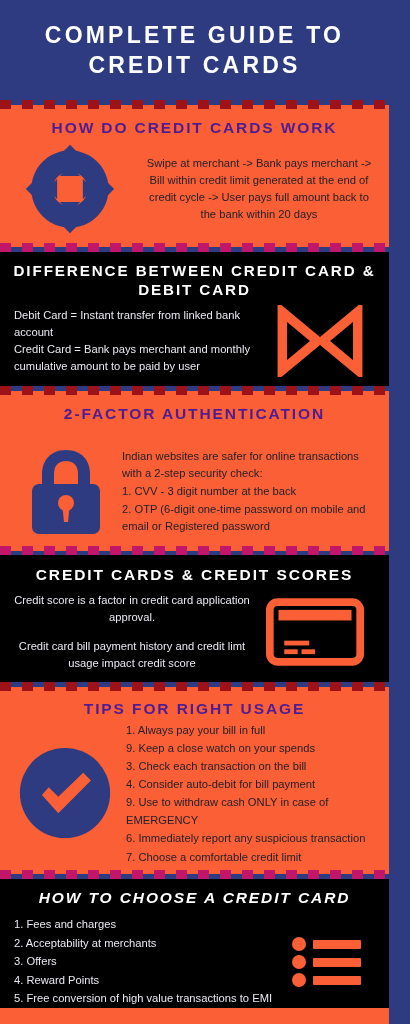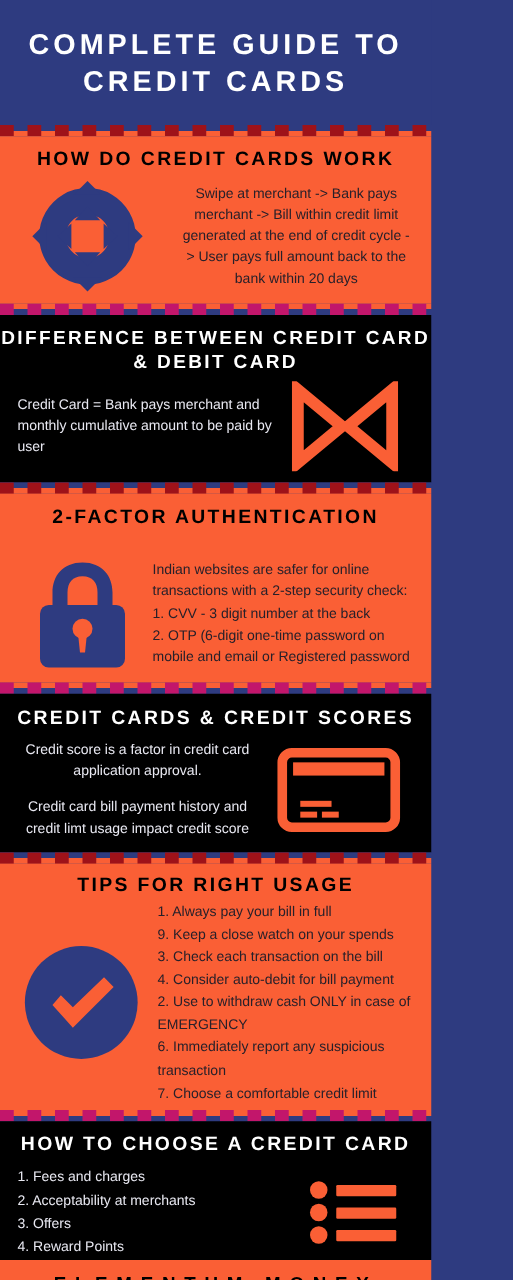--- a/index.html
+++ b/index.html
@@ -2,21 +2,21 @@
 <html><head>
 <meta charset="utf-8">
 <style>
   html,body{margin:0;padding:0;}
   body{
     width:410px;height:1024px;overflow:hidden;
     font-family:"Liberation Sans", sans-serif;
     background:#2E3B80;
   }
   .infographic{
-    width:345px;height:1024px;position:relative;
+    width:389px;height:1024px;position:relative;
     display:flex;flex-direction:column;
   }
   
   .section{position:relative;box-sizing:border-box;}
   .sec-navy{background:#000000;}
   .sec-orange{background:#FA5F35;}
   .divider{
     height:9px;width:100%;position:relative;flex:0 0 auto;
     background-repeat:repeat-x;background-size:22px 9px;
   }
@@ -45,21 +45,21 @@
     font-size:23px;font-weight:bold;letter-spacing:3.2px;
     line-height:1.32;text-align:center;text-transform:uppercase;
   }
 
   
   .sec-title{
     margin:0;text-align:center;font-weight:bold;
     letter-spacing:1.9px;text-transform:uppercase;
     line-height:1.25;
   }
-  .sec-orange .sec-title{color:#000000;}
+  .sec-orange .sec-title{color:#4c1d95;}
   .sec-navy .sec-title{color:#FFFFFF;}
 
   
   .body-txt{
     font-size:11.2px;line-height:1.52;margin:0;
   }
   .sec-orange .body-txt{color:#27202A;}
   .sec-navy .body-txt{color:#E9E9F2;}
 
   .row{display:flex;align-items:center;}
@@ -99,21 +99,21 @@
   #s5{padding:8px 0 4px;}
   #s5 .sec-title{font-size:15.5px;margin-bottom:2px;}
   #s5 .row{padding:0 6px;align-items:center;}
   #s5 .icon-wrap{width:118px;flex:0 0 118px;display:flex;justify-content:center;}
   #s5 .txt{flex:1;text-align:left;}
   #s5 ol{margin:0;padding:0 0 0 2px;list-style:none;}
   #s5 li{font-size:11.2px;line-height:1.62;color:#27202A;}
 
   
   #s6{padding:9px 0 0;}
-  #s6 .sec-title{font-size:15.5px;margin-bottom:8px;}
+  #s6 .sec-title{font-size:15.5px;margin-bottom:8px;font-style:italic;}
   #s6 .row{padding:0 14px;align-items:center;}
   #s6 .txt{flex:1;text-align:left;}
   #s6 ol{margin:0;padding:0;list-style:none;}
   #s6 li{font-size:11.2px;line-height:1.66;color:#E9E9F2;}
   #s6 .icon-wrap{width:96px;flex:0 0 96px;display:flex;justify-content:center;}
 
   
   .footer{
     background:#FA5F35;flex:0 0 auto;height:40px;
     display:flex;align-items:center;justify-content:center;
@@ -157,20 +157,21 @@
       </div>
     </div>
   </div>
 
   <div class="divider div-split-top-orange"></div>
 
   <div class="section sec-navy" id="s2">
     <h2 class="sec-title">DIFFERENCE BETWEEN CREDIT CARD &amp; DEBIT CARD</h2>
     <div class="row">
       <div class="txt">
+        <p class="body-txt">Debit Card = Instant transfer from linked bank account</p>
         <p class="body-txt">Credit Card = Bank pays merchant and monthly cumulative amount to be paid by user</p>
       </div>
       <div class="icon-wrap">
         <svg width="86" height="72" viewBox="0 0 100 84" aria-hidden="true">
           <g fill="none" stroke="#FA5F35" stroke-width="11" stroke-linejoin="miter">
             <polygon points="6,8 6,76 47,42"></polygon>
             <polygon points="94,8 94,76 53,42"></polygon>
           </g>
         </svg>
       </div>
@@ -229,39 +230,40 @@
           <circle cx="50" cy="50" r="47" fill="#2E3B80"></circle>
           <path d="M26 52 L33 44 L43 54 L69 29 L77 37 L43 71 Z" fill="#FA5F35"></path>
         </svg>
       </div>
       <div class="txt">
         <ol>
           <li>1. Always pay your bill in full</li>
           <li>9. Keep a close watch on your spends</li>
           <li>3. Check each transaction on the bill</li>
           <li>4. Consider auto-debit for bill payment</li>
-          <li>2. Use to withdraw cash ONLY in case of EMERGENCY</li>
+          <li>9. Use to withdraw cash ONLY in case of EMERGENCY</li>
           <li>6. Immediately report any suspicious transaction</li>
           <li>7. Choose a comfortable credit limit</li>
         </ol>
       </div>
     </div>
   </div>
 
   <div class="divider div-split-top-orange"></div>
 
   <div class="section sec-navy" id="s6" style="flex:1 1 auto;">
     <h2 class="sec-title">HOW TO CHOOSE A CREDIT CARD</h2>
     <div class="row">
       <div class="txt">
         <ol>
           <li>1. Fees and charges</li>
           <li>2. Acceptability at merchants</li>
           <li>3. Offers</li>
           <li>4. Reward Points</li>
+          <li>5. Free conversion of high value transactions to EMI</li>
         </ol>
       </div>
       <div class="icon-wrap">
         <svg width="72" height="52" viewBox="0 0 72 52" aria-hidden="true">
           <g fill="#FA5F35">
             <circle cx="8" cy="8" r="7"></circle>
             <rect x="22" y="4" width="48" height="9" rx="1"></rect>
             <circle cx="8" cy="26" r="7"></circle>
             <rect x="22" y="22" width="48" height="9" rx="1"></rect>
             <circle cx="8" cy="44" r="7"></circle>

